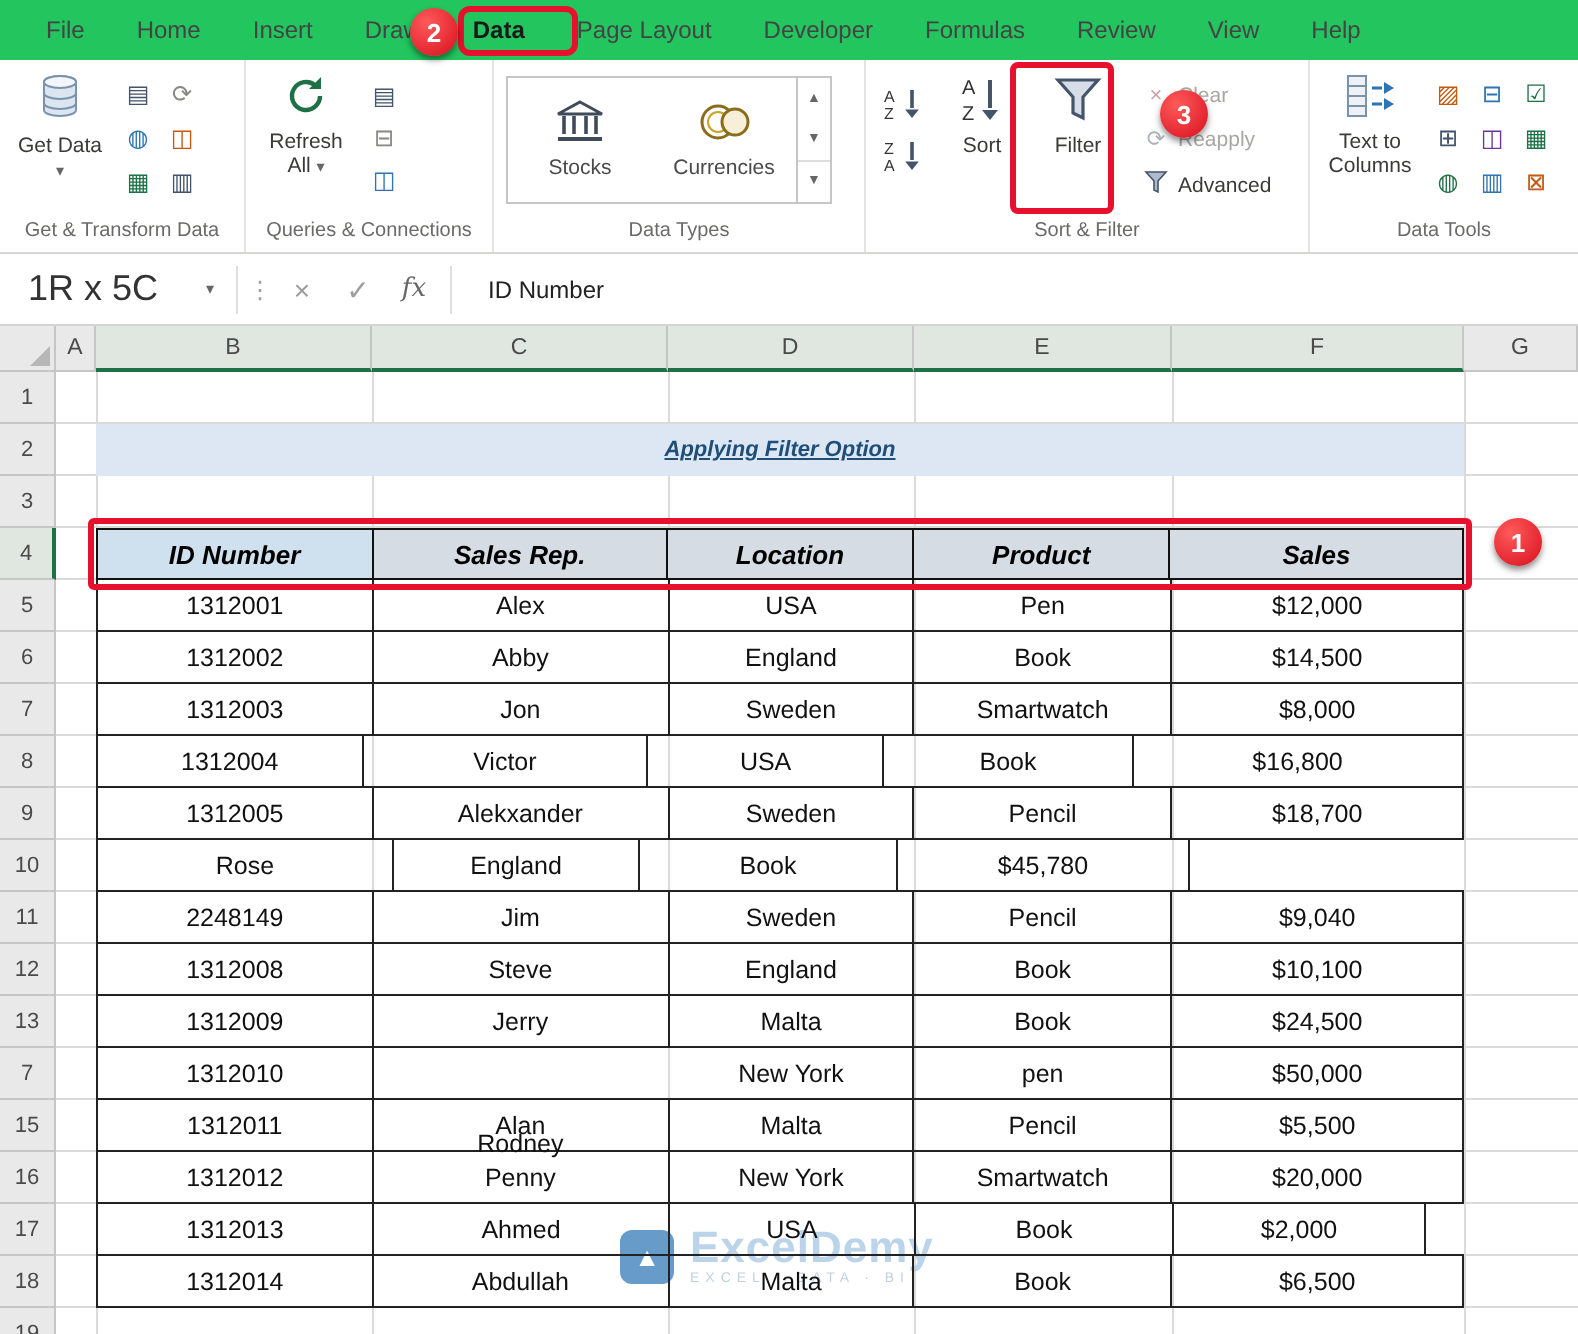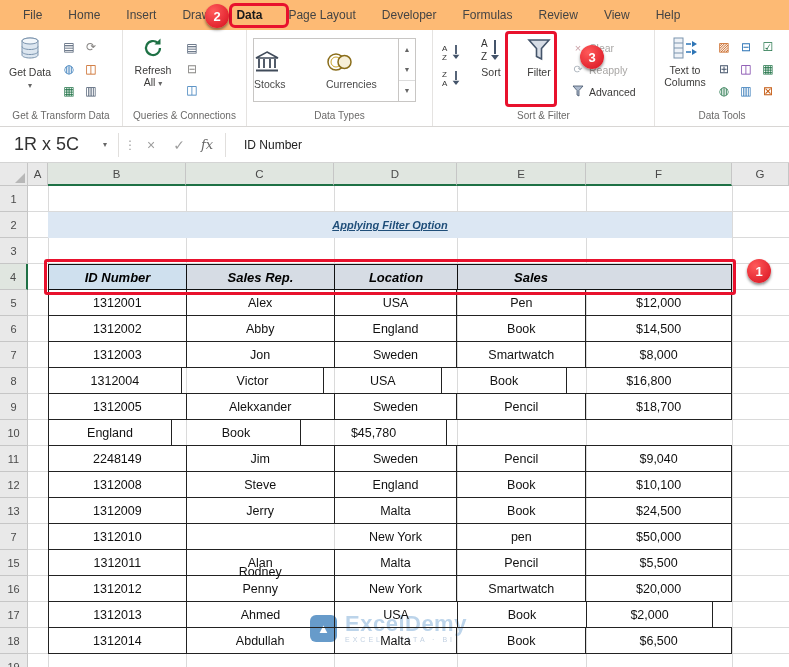--- a/index.html
+++ b/index.html
@@ -1,40 +1,40 @@
 <!DOCTYPE html>
 <html><head>
 <meta charset="utf-8">
 <style>
 *{margin:0;padding:0;box-sizing:border-box}
 html,body{width:789px;height:667px;overflow:hidden}
 body{font-family:"Liberation Sans",sans-serif;background:#fff;color:#333}
 .app{position:relative;width:789px;height:667px;overflow:hidden;background:#fff}
 
 
-.tabs-bar{position:absolute;top:0;left:0;right:0;height:30px;background:#fdba74;display:flex;align-items:center;padding-left:10px}
+.tabs-bar{position:absolute;top:0;left:0;right:0;height:30px;background:#22c55e;display:flex;align-items:center;padding-left:10px}
 .tab{padding:5px 13px;font-size:12px;color:#444;white-space:nowrap}
 .tab-active{font-weight:bold;color:#1a1a1a}
 
 
 .ribbon{position:absolute;top:30px;left:0;right:0;height:97px;background:#fff;border-bottom:1px solid #d8d6d4;display:flex}
 .group{display:flex;flex-direction:column}
 .group+.group{border-left:1px solid #e5e3e1}
 .g1{width:122px}.g2{width:124px}.g3{width:186px}.g4{width:222px}.g5{flex:1}
 .group-content{flex:1;display:flex;align-items:flex-start;padding:3px 3px 0 6px}
 .group-label{height:17px;font-size:10px;color:#6b6a69;text-align:center;line-height:13px;white-space:nowrap;overflow:hidden}
 .bigbtn{display:flex;flex-direction:column;align-items:center;justify-content:flex-start;gap:2px;padding:3px 2px;font-size:10.5px;color:#3b3a39;text-align:center;border-radius:3px}
 .bigbtn .lbl{line-height:12px;width:44px}
 .dd{font-size:8px;color:#666}
 .mini-grid{display:grid;grid-template-columns:repeat(2,20px);grid-auto-rows:20px;gap:2px;margin:5px 0 0 5px}
 .mini-grid3{grid-template-columns:repeat(3,20px)}
 .mini-col{display:flex;flex-direction:column;gap:3px;margin:6px 0 0 5px}
 .mini{width:20px;height:18px;display:flex;align-items:center;justify-content:center;font-size:12px;border-radius:2px}
 .gallery{display:flex;border:1px solid #c8c6c4;background:#fff;height:64px;margin-top:5px}
-.gallery-item{width:72px;display:flex;flex-direction:column;justify-content:center;gap:3px;font-size:10.5px;color:#4a4a4a}
+.gallery-item{width:72px;display:flex;flex-direction:column;align-items:center;justify-content:center;gap:3px;font-size:10.5px;color:#4a4a4a}
 .gallery-arrows{width:17px;border-left:1px solid #c8c6c4;display:flex;flex-direction:column}
 .gallery-arrows span{flex:1;display:flex;align-items:center;justify-content:center;font-size:7px;color:#666}
 .gallery-arrows .more{border-top:1px solid #dcdcdc}
 .sf-small{display:flex;flex-direction:column;gap:6px;margin:8px 2px 0 0}
 .sf-small-btn{width:26px;height:20px;display:flex;align-items:center;justify-content:center}
 .sf-right{display:flex;flex-direction:column;gap:9px;margin:9px 0 0 8px}
 .sf-item{display:flex;align-items:center;gap:4px;font-size:10.5px;color:#3b3a39;white-space:nowrap}
 .sf-item.disabled{color:#a9a7a5}
 .sf-ico{width:14px;text-align:center;font-size:11px}
 
@@ -317,20 +317,21 @@
         <span class="wm-text">ExcelDemy</span>
         <span class="wm-sub">EXCEL · DATA · BI</span>
       </span>
     </div>
 
     <div class="title-cell">Applying Filter Option</div>
     <div class="thead" id="thead">
         <div class="th th-first" style="width: 138px;">ID Number</div>
         <div class="th" style="width: 148px;">Sales Rep.</div>
         <div class="th" style="width: 123px;">Location</div>
+        <div class="th" style="width: 129px;">Product</div>
         <div class="th" style="width: 146px;">Sales</div>
       </div>
     <div class="tbody" id="tbody">
         <div class="tr">
           <div class="td" style="width: 138px;">1312001</div>
           <div class="td" style="width: 148px;">Alex</div>
           <div class="td" style="width: 123px;">USA</div>
           <div class="td" style="width: 129px;">Pen</div>
           <div class="td" style="width: 146px;">$12,000</div>
         </div>
@@ -356,20 +357,21 @@
           <div class="td" style="width: 172px;">$16,800</div>
         </div>
         <div class="tr">
           <div class="td" style="width: 138px;">1312005</div>
           <div class="td" style="width: 148px;">Alekxander</div>
           <div class="td" style="width: 123px;">Sweden</div>
           <div class="td" style="width: 129px;">Pencil</div>
           <div class="td" style="width: 146px;">$18,700</div>
         </div>
         <div class="tr">
+          <div class="td" style="width: 148px;">Rose</div>
           <div class="td" style="width: 123px;">England</div>
           <div class="td" style="width: 129px;">Book</div>
           <div class="td" style="width: 146px;">$45,780</div>
         </div>
         <div class="tr">
           <div class="td" style="width: 138px;">2248149</div>
           <div class="td" style="width: 148px;">Jim</div>
           <div class="td" style="width: 123px;">Sweden</div>
           <div class="td" style="width: 129px;">Pencil</div>
           <div class="td" style="width: 146px;">$9,040</div>

